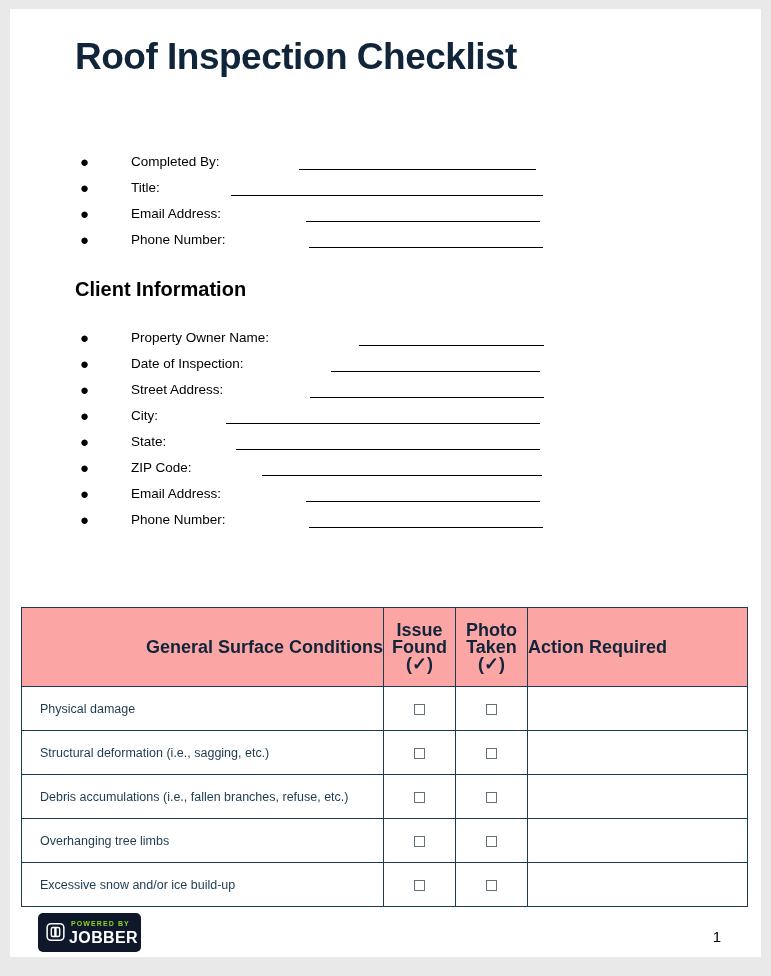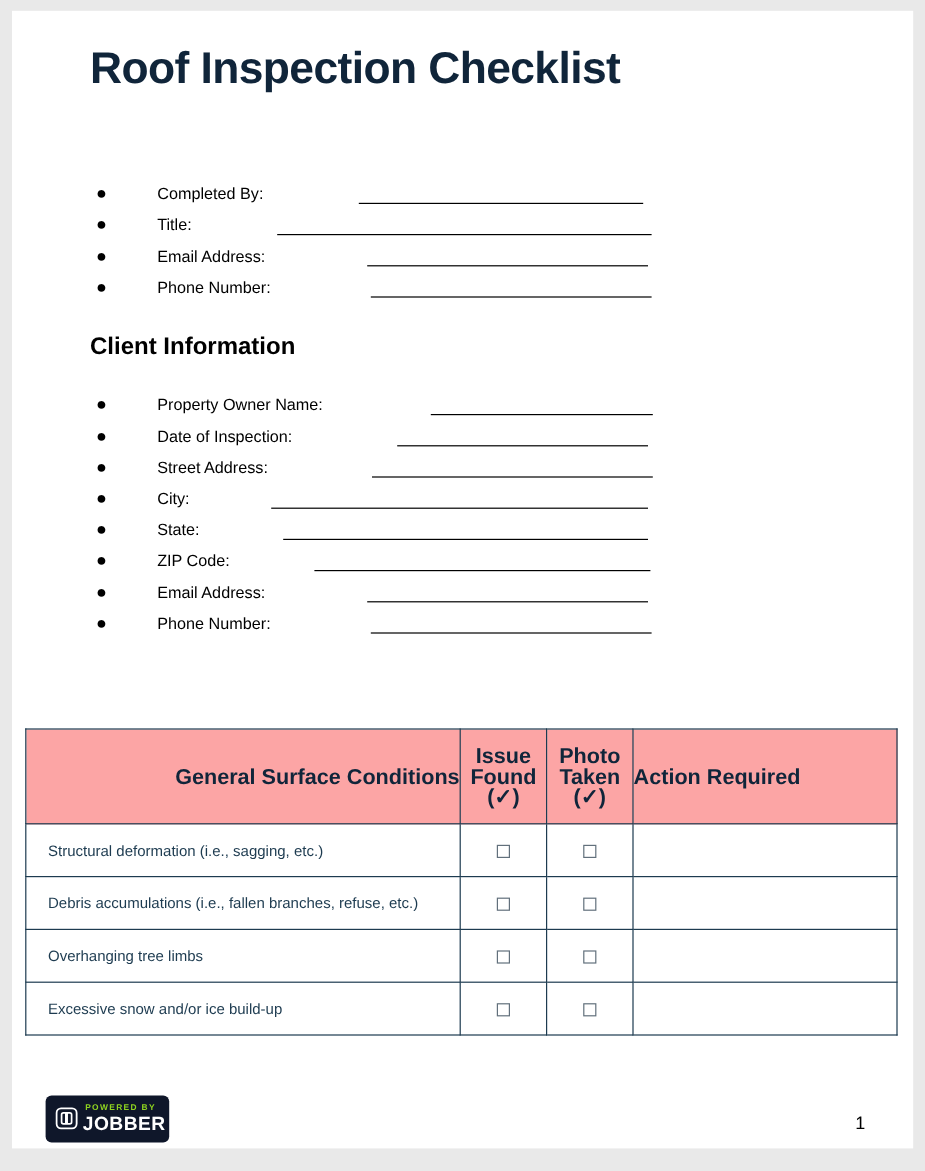--- a/index.html
+++ b/index.html
@@ -282,20 +282,26 @@
         <th class="th-check">
           <span>Photo</span><br>
           <span>Taken</span><br>
           <span>(✓)</span>
         </th>
         <th class="th-action">Action Required</th>
       </tr>
     </thead>
     <tbody id="checklist-body">
         <tr>
+          <td class="cell-condition">Physical damage</td>
+          <td class="cell-check"><span class="checkbox"></span></td>
+          <td class="cell-check"><span class="checkbox"></span></td>
+          <td class="cell-action"></td>
+        </tr>
+        <tr>
           <td class="cell-condition">Structural deformation (i.e., sagging, etc.)</td>
           <td class="cell-check"><span class="checkbox"></span></td>
           <td class="cell-check"><span class="checkbox"></span></td>
           <td class="cell-action"></td>
         </tr>
         <tr>
           <td class="cell-condition">Debris accumulations (i.e., fallen branches, refuse, etc.)</td>
           <td class="cell-check"><span class="checkbox"></span></td>
           <td class="cell-check"><span class="checkbox"></span></td>
           <td class="cell-action"></td>

